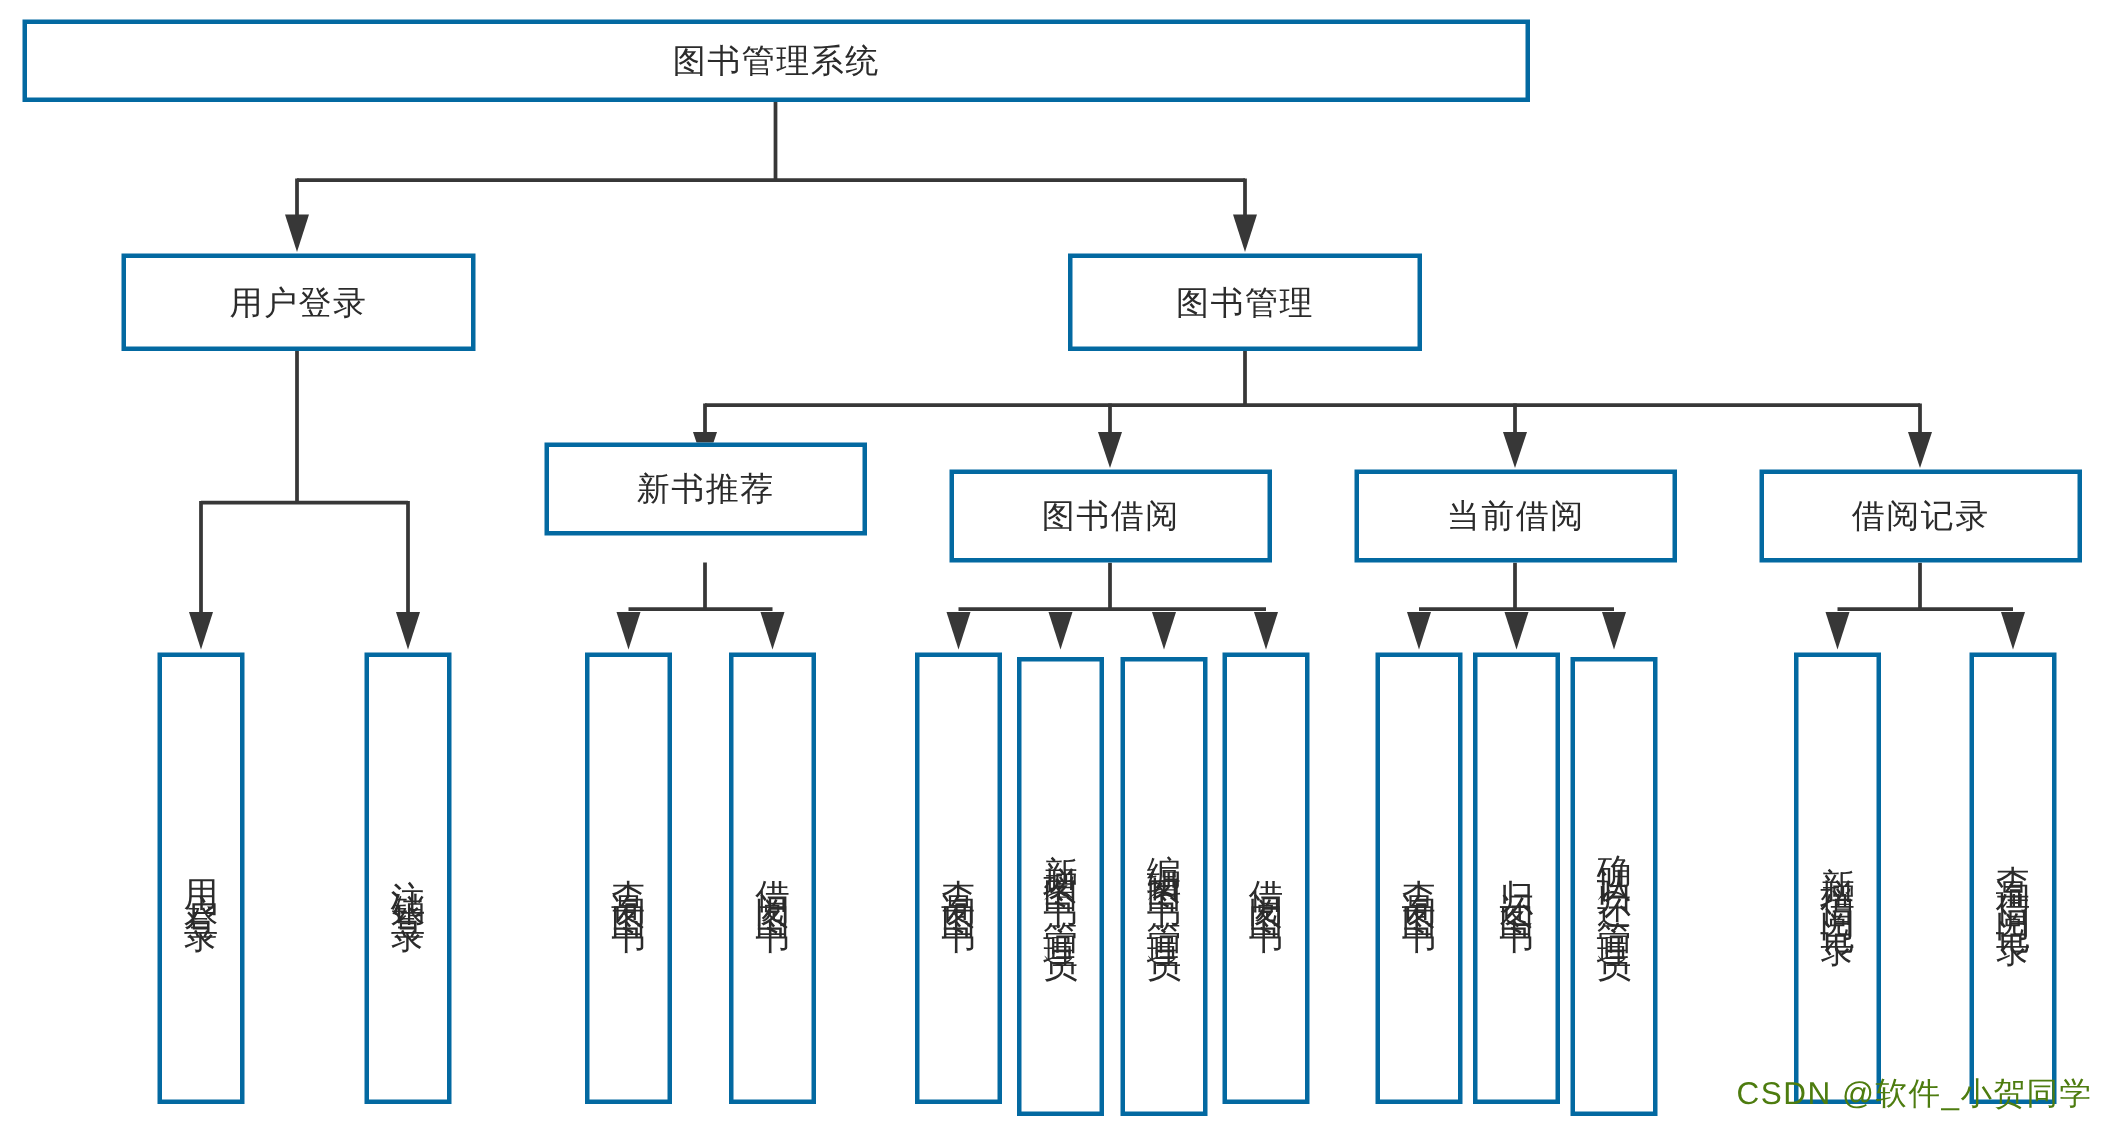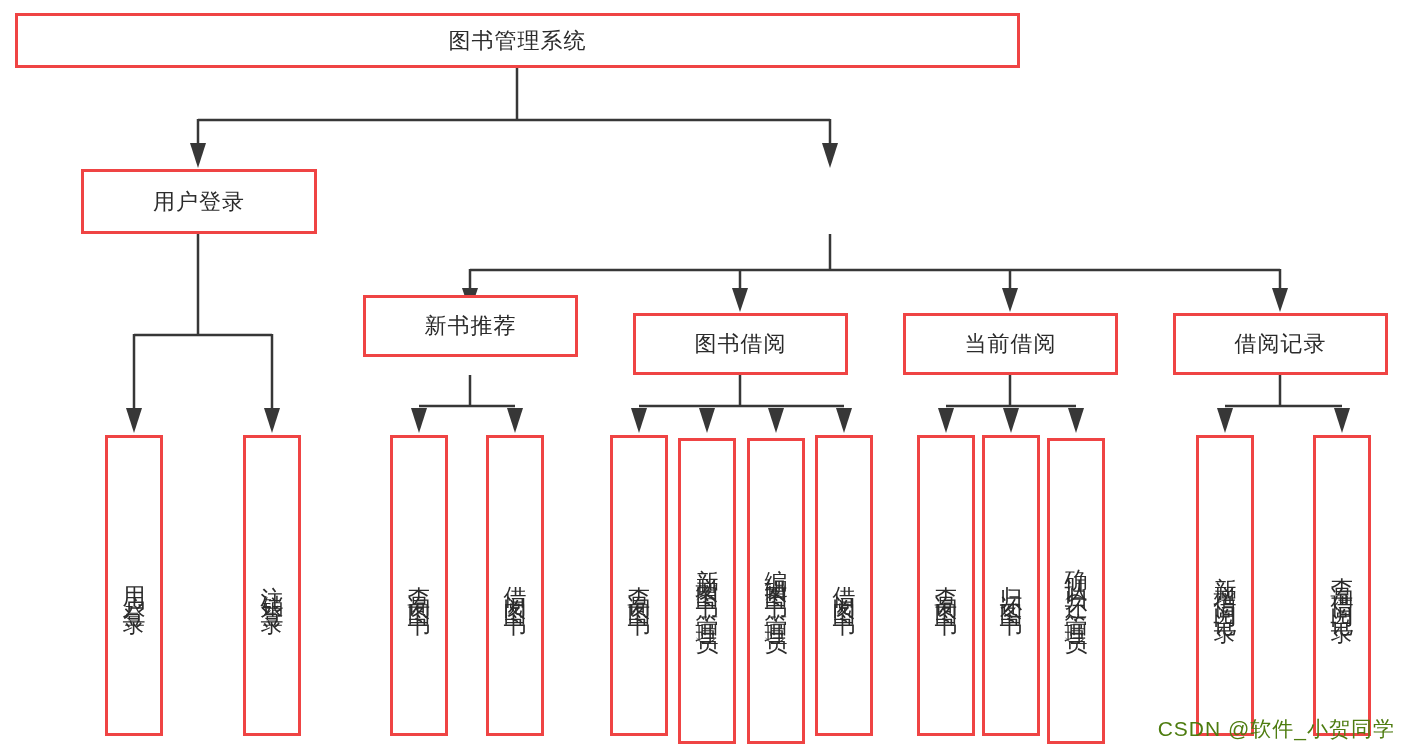--- a/index.html
+++ b/index.html
@@ -13,21 +13,21 @@
   }
   #connectors {
     position: absolute;
     left: 0; top: 0;
     width: 1405px; height: 747px;
     z-index: 1;
   }
   .box {
     position: absolute;
     box-sizing: border-box;
-    border: 3px solid #ef4444;
+    border: 3px solid #0369a1;
     background: #ffffff;
     display: flex;
     align-items: center;
     justify-content: center;
     color: #2b2b2b;
     z-index: 2;
   }
   .hbox { font-size: 22px; letter-spacing: 1px; white-space: nowrap; }
   .vbox { }
   .vtext {
@@ -107,20 +107,23 @@
     <polygon class="arrowhead" points="1342,433 1334,408 1350,408"></polygon>
   </svg>
 
   <div class="box hbox" style="left:15px; top:13px; width:1005px; height:55px;">
     <span>图书管理系统</span>
   </div>
 
   <div class="box hbox" style="left:81px; top:169px; width:236px; height:65px;">
     <span>用户登录</span>
   </div>
+  <div class="box hbox" style="left:712px; top:169px; width:236px; height:65px;">
+    <span>图书管理</span>
+  </div>
 
   <div class="box hbox" style="left:363px; top:295px; width:215px; height:62px;">
     <span>新书推荐</span>
   </div>
   <div class="box hbox" style="left:903px; top:313px; width:215px; height:62px;">
     <span>当前借阅</span>
   </div>
   <div class="box hbox" style="left:633px; top:313px; width:215px; height:62px;">
     <span>图书借阅</span>
   </div>

